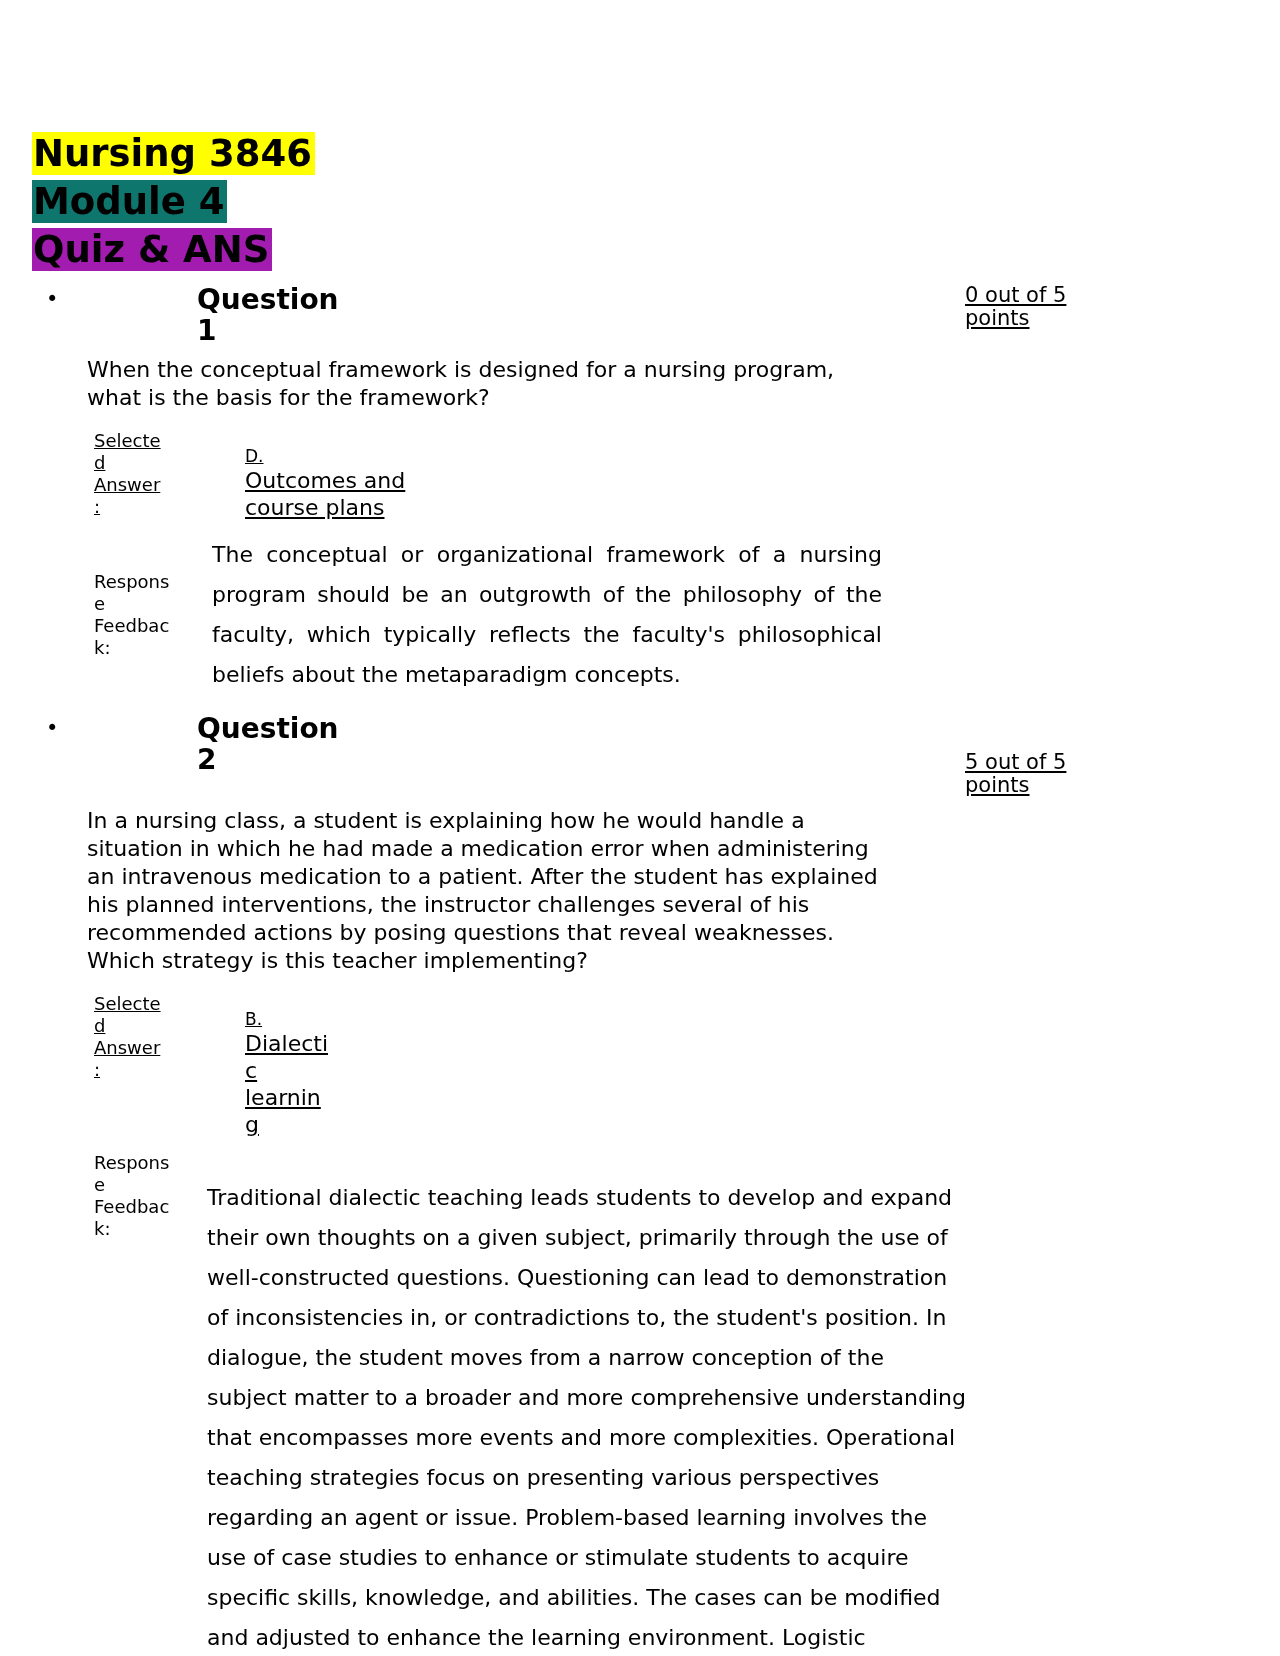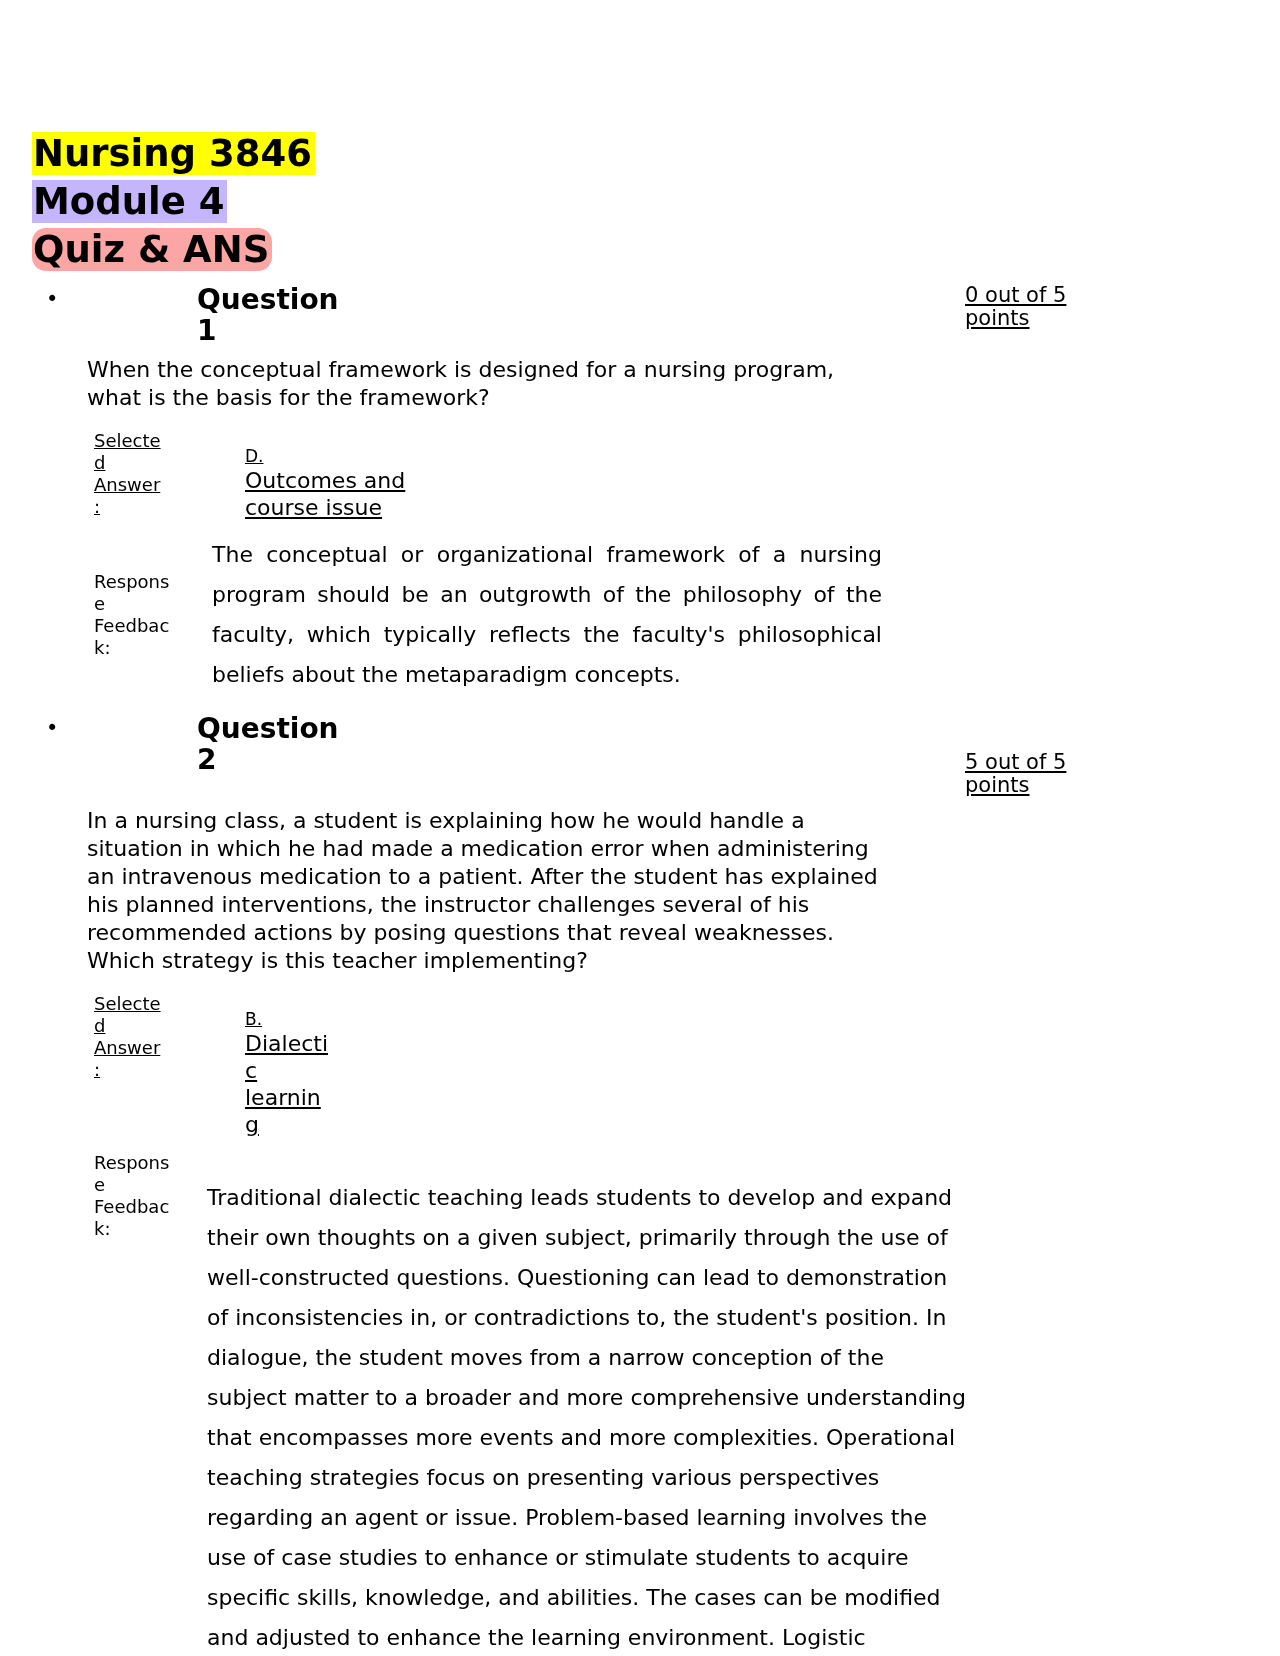--- a/index.html
+++ b/index.html
@@ -44,40 +44,40 @@
   .fb1 { margin-left:38px; width:670px; text-align:justify; }
   .fb2 { margin-left:33px; width:760px; padding-top:26px; }
 </style>
 </head>
 <body>
 
 <div class="page">
 
   <h1 class="title">
     <span class="hl" style="background: rgb(255, 255, 0);">Nursing 3846</span><br>
-    <span class="hl" style="background: #c4b5fd;">Module 4</span><br>
-    <span class="hl" style="background: #fca5a5; border-radius: 14px;">Quiz &amp; ANS</span>
+    <span class="hl" style="background: #0f766e;">Module 4</span><br>
+    <span class="hl" style="background: #a21caf;">Quiz &amp; ANS</span>
   </h1>
 
   <section>
     <div class="q-head-row q1-head">
       <span class="bullet">•</span>
       <div class="q-title">
         <div>Question</div>
         <div>1</div>
       </div>
       <div class="points">0 out of 5 points</div>
     </div>
     <p class="q-text">When the conceptual framework is designed for a nursing program, what is the basis for the framework?</p>
 
     <div class="row answer-row">
       <div class="label sel-label">Selected Answer:</div>
       <div class="answer">
         <div class="letter">D.</div>
-        <div class="answer-text w200">Outcomes and course issue</div>
+        <div class="answer-text w200">Outcomes and course plans</div>
       </div>
     </div>
 
     <div class="row feedback-row center">
       <div class="label fb-label">Response Feedback:</div>
       <div class="feedback fb1">The conceptual or organizational framework of a nursing program should be an outgrowth of the philosophy of the faculty, which typically reflects the faculty's philosophical beliefs about the metaparadigm concepts.</div>
     </div>
   </section>
 
   <section>

